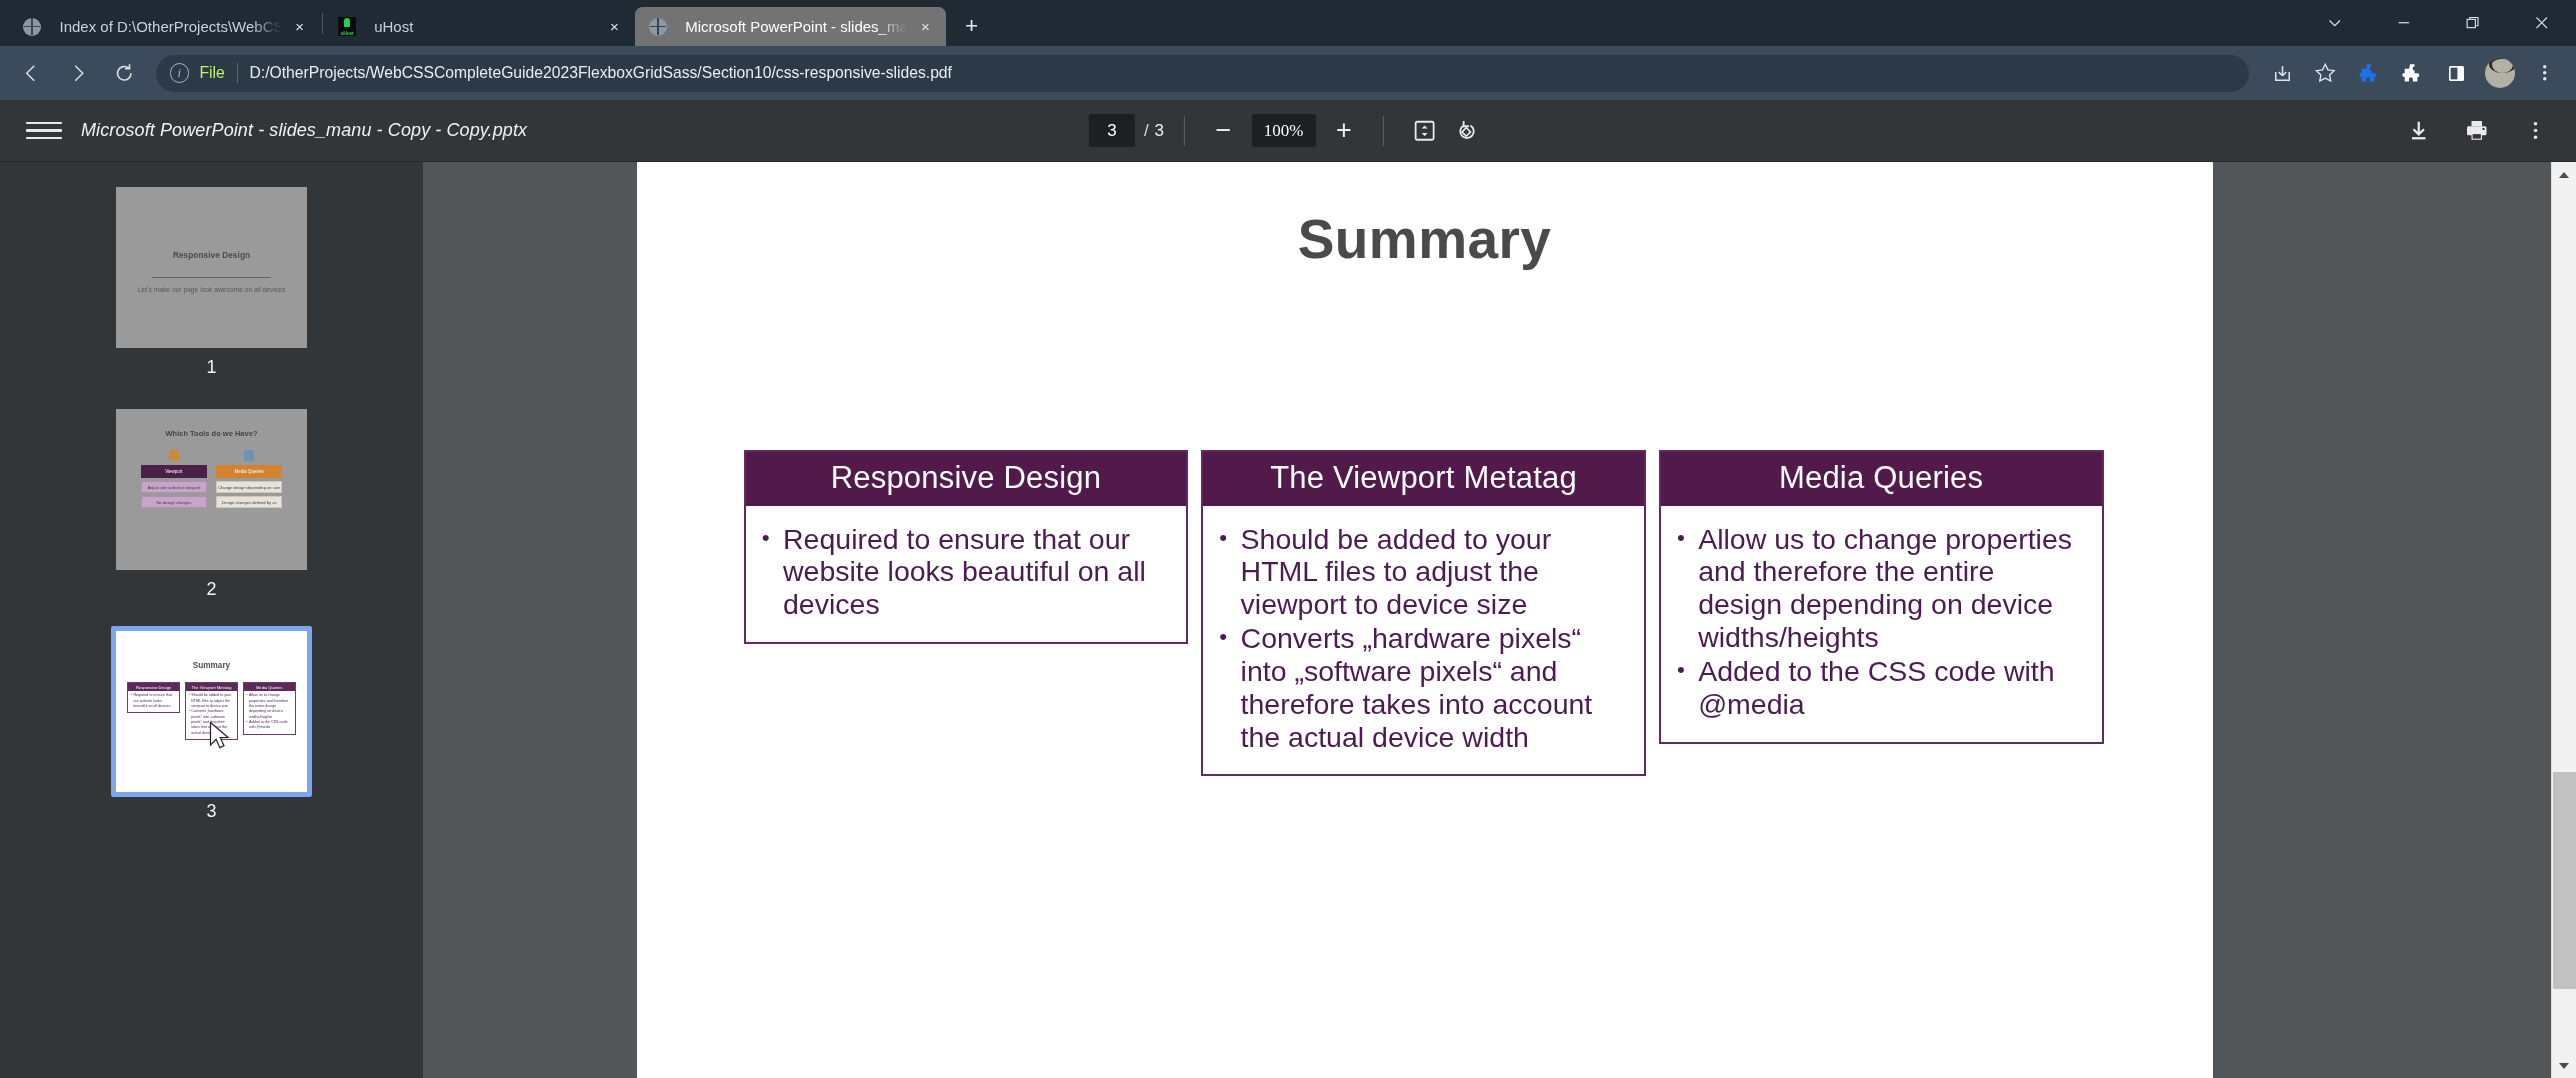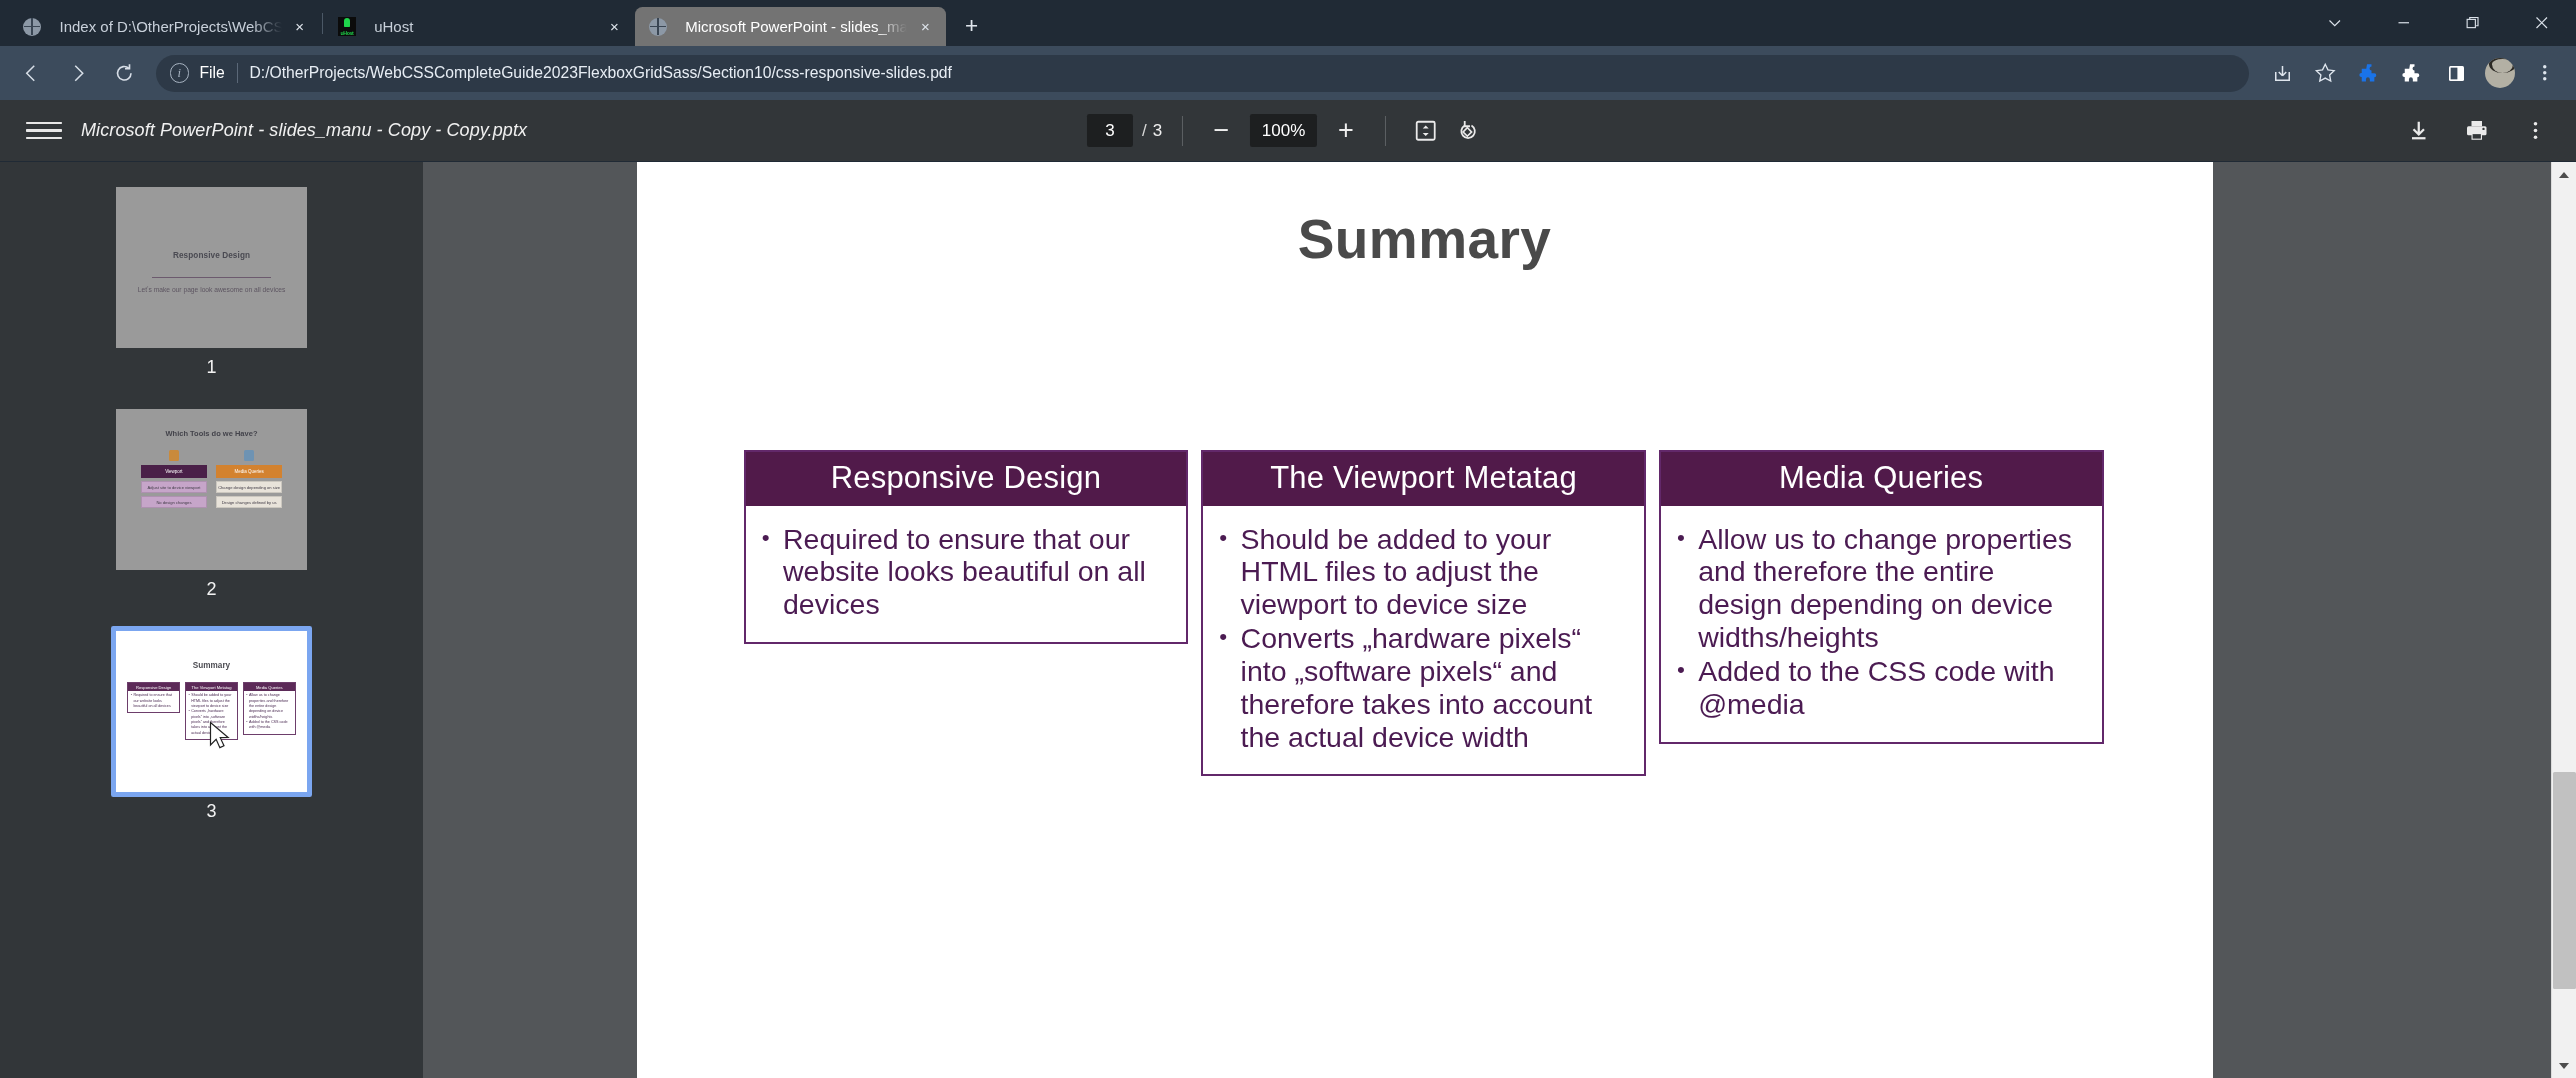--- a/index.html
+++ b/index.html
@@ -105,21 +105,21 @@
     padding:0 13.5px;
     color:#e7edf4;font-size:15.7px;
   }
   .info-ico{
     width:19.5px;height:19.5px;border-radius:50%;
     border:1.5px solid #a7b3c1;color:#a7b3c1;
     font-size:12.7px;display:flex;align-items:center;justify-content:center;
     font-family:"Liberation Serif",serif;font-style:italic;
     margin-right:10.5px;flex:0 0 19.5px;
   }
-  .scheme{color:#ffffff;margin-right:12px;text-align:center;}
+  .scheme{color:#bef264;margin-right:12px;text-align:center;}
   .vbar{width:0.7px;height:19.5px;background:#5b6878;margin-right:12px;}
   .url{white-space:nowrap;overflow:hidden;}
   .toolico{
     width:42px;height:42px;margin-left:1.5px;
     display:flex;align-items:center;justify-content:center;
     color:#dfe6ee;
   }
   .avatar{
     width:30px;height:30px;border-radius:50%;
     background:#b3b0a4;margin:0 7.5px;
@@ -157,21 +157,21 @@
   .pageof{font-size:17px;color:#d8d8d8;margin:0 6px 0 9px;}
   .pagetotal{font-size:17px;color:#f0f0f0;}
   .tbsep{width:0.7px;height:30px;background:#5d6164;margin:0 19.5px;}
   .zbtn{
     width:39px;height:39px;display:flex;align-items:center;justify-content:center;
     font-size:27px;font-weight:300;color:#eee;
   }
   .zoombox{
     background:#1d1f20;color:#fff;font-size:17px;
     height:33px;padding:0 12px;border-radius:2.2px;
-    display:flex;align-items:center;justify-content:center;margin:0 9px;
+    display:flex;align-items:center;justify-content:center;margin:0 9px;font-family:Liberation Serif, serif;
   }
   .iconbtn{
     width:42px;height:42px;display:flex;align-items:center;justify-content:center;
   }
   .pdfright{
     position:absolute;right:19.5px;display:flex;align-items:center;gap:16.5px;
   }
 
   
   .viewer{

